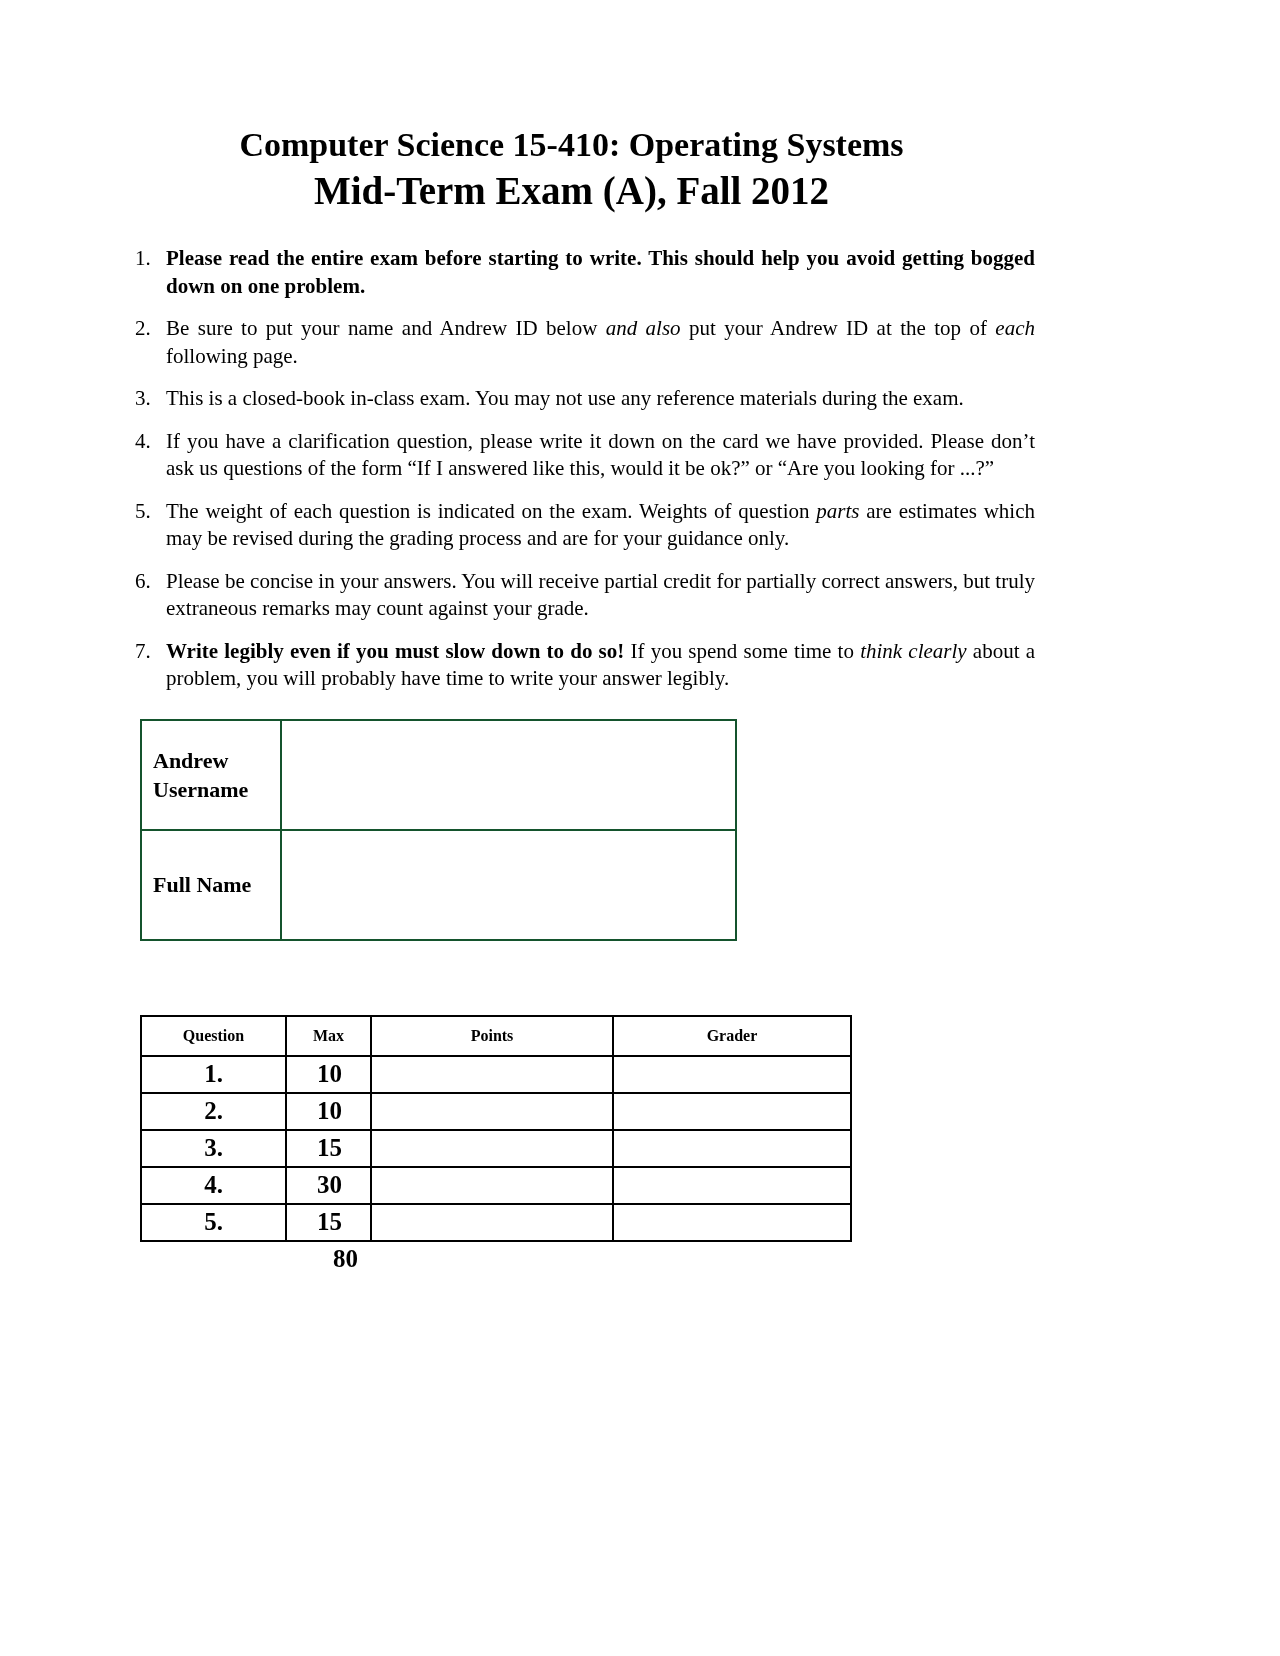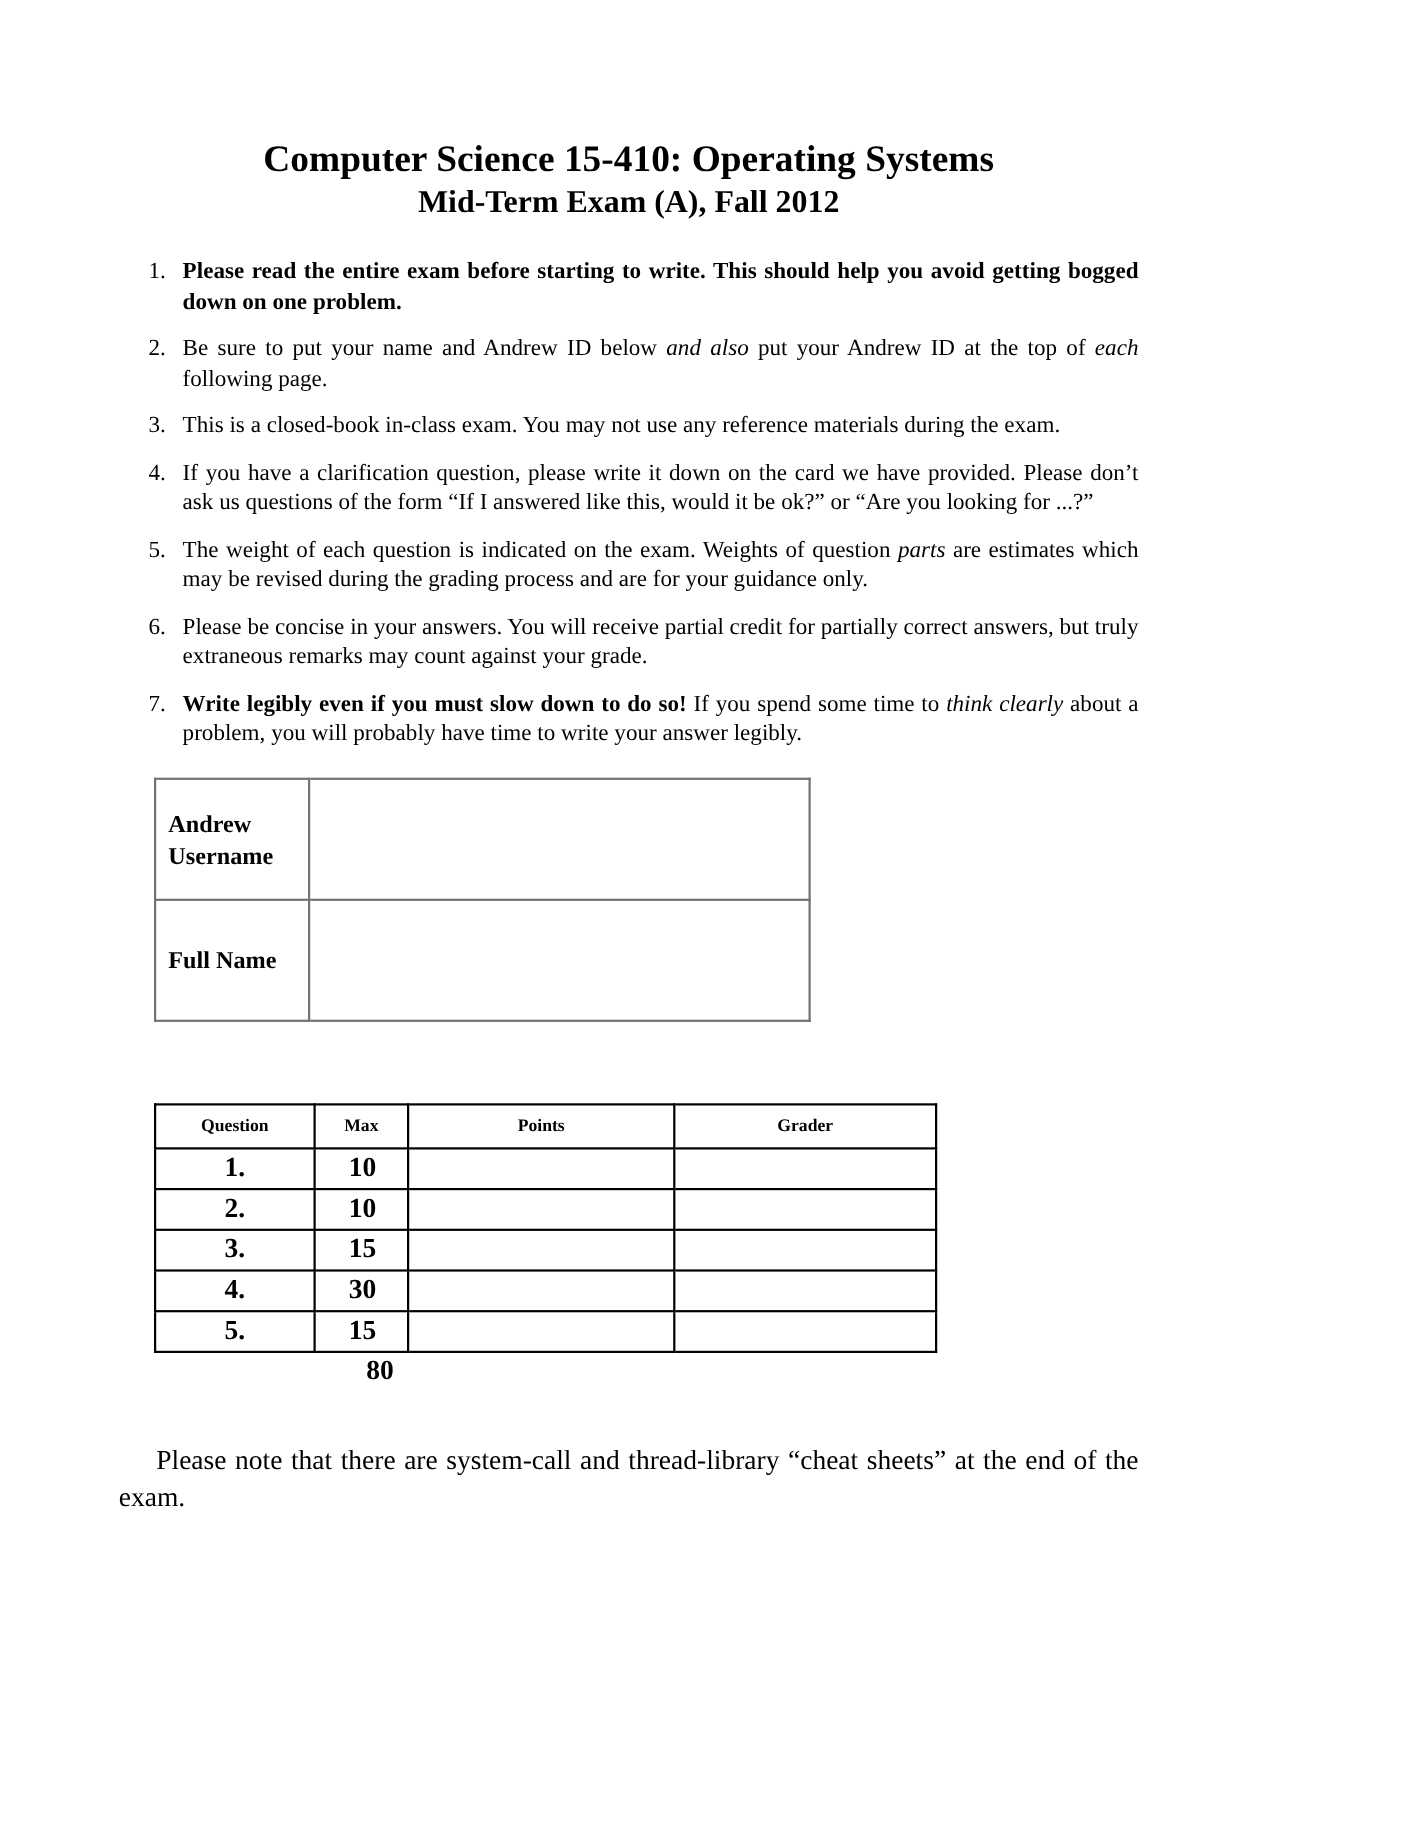--- a/index.html
+++ b/index.html
@@ -4,33 +4,33 @@
 <style>
   * { box-sizing: border-box; }
   html, body { margin: 0; padding: 0; }
   body {
     width: 1280px; height: 1656px; background: #ffffff; color: #000000;
     font-family: "Liberation Serif", "DejaVu Serif", serif;
   }
   .page { width: 1280px; height: 1656px; padding: 126px 245px 0 108px; overflow: hidden; }
 
   .title    { font-size: 34px; font-weight: bold; text-align: center; margin: 0; }
-  .subtitle { font-size: 29px; font-weight: bold; text-align: center; margin: 4px 0 0 0; }
+  .subtitle { font-size: 39px; font-weight: bold; text-align: center; margin: 4px 0 0 0; }
 
   .instructions { margin: 32px 0 0 27px; }
   .instruction-item { display: flex; font-size: 21px; line-height: 27.5px; margin-bottom: 15px; }
   .item-number { flex: none; width: 23px; margin-right: 8px; }
   .item-body { flex: 1 1 auto; text-align: justify; }
   .seg-b { font-weight: bold; }
   .seg-i { font-style: italic; }
 
   table { border-collapse: collapse; }
 
   .identity-table { margin: 26px 0 0 32px; }
-  .identity-table td { border: 2px solid #737373; }
+  .identity-table td { border: 2px solid #14532d; }
   .identity-label {
     width: 140px; height: 110px; font-weight: bold; font-size: 22px;
     line-height: 29px; padding: 0 8px 0 11px; vertical-align: middle;
   }
   .identity-value { width: 455px; }
 
   .grading-table { margin: 74px 0 0 32px; font-size: 25px; }
   .grading-table th, .grading-table td { border: 2px solid #000; }
   .grading-table th { font-weight: bold; font-size: 16px; height: 40px; padding: 0 8px; }
   .grading-table td { height: 37px; }
@@ -145,15 +145,14 @@
           <td class="cell-points"></td>
           <td class="cell-grader"></td>
         </tr>
       </tbody>
   </table>
 
   <div class="total-row">
     <span>80</span>
   </div>
 
-  <p class="footer-note">Please note that there are system-call and thread-library “cheat sheets” at the end of the exam.</p>
 
 </div>
 
 </body></html>

